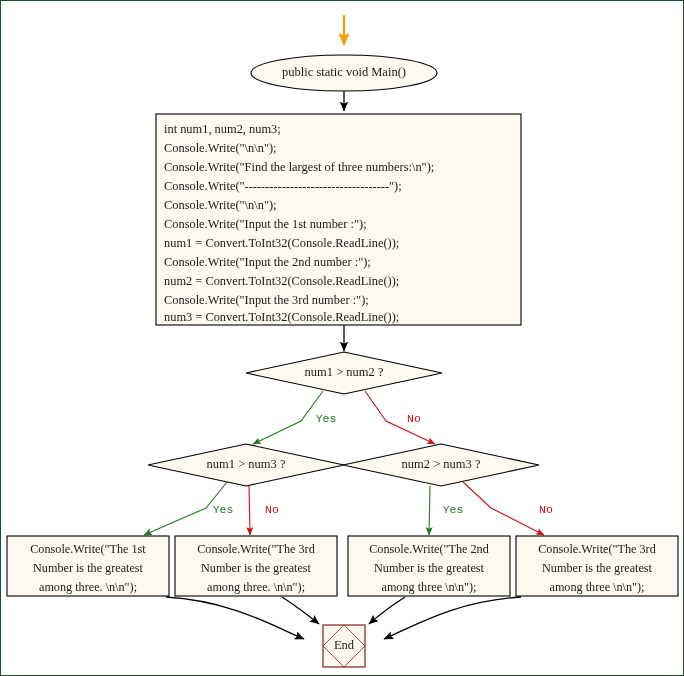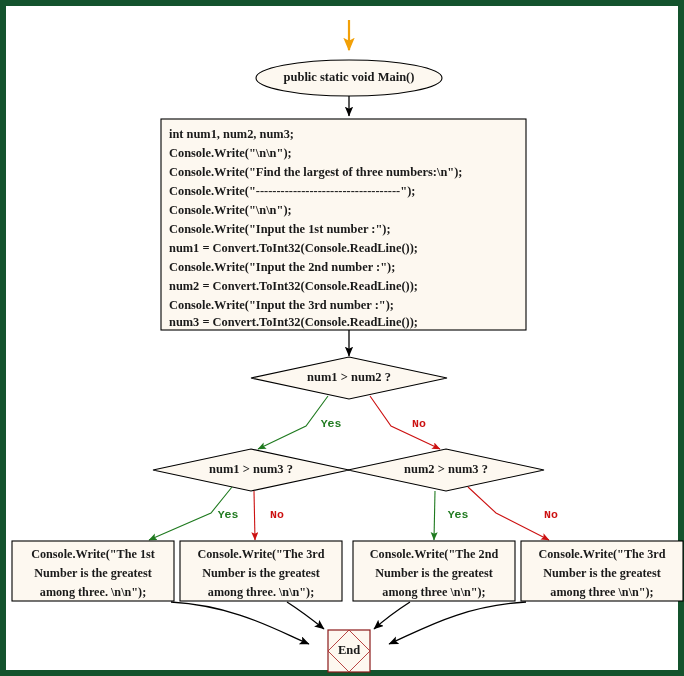--- a/index.html
+++ b/index.html
@@ -12,23 +12,22 @@
     width: 684px;
     height: 676px;
     font-family: "Liberation Serif", "DejaVu Serif", serif;
     overflow: hidden;
   }
   #chart-root {
     position: relative;
     width: 684px;
     height: 676px;
     box-sizing: border-box;
-    border: 6px solid #14532d;
+    border: 1px solid #14532d;
     background: #ffffff;
-    font-weight: bold;
   }
   svg.flow {
     display: block;
     width: 684px;
     height: 676px;
   }
   .node-shape {
     fill: #fdf8f0;
     stroke: #000000;
     stroke-width: 1.1;

